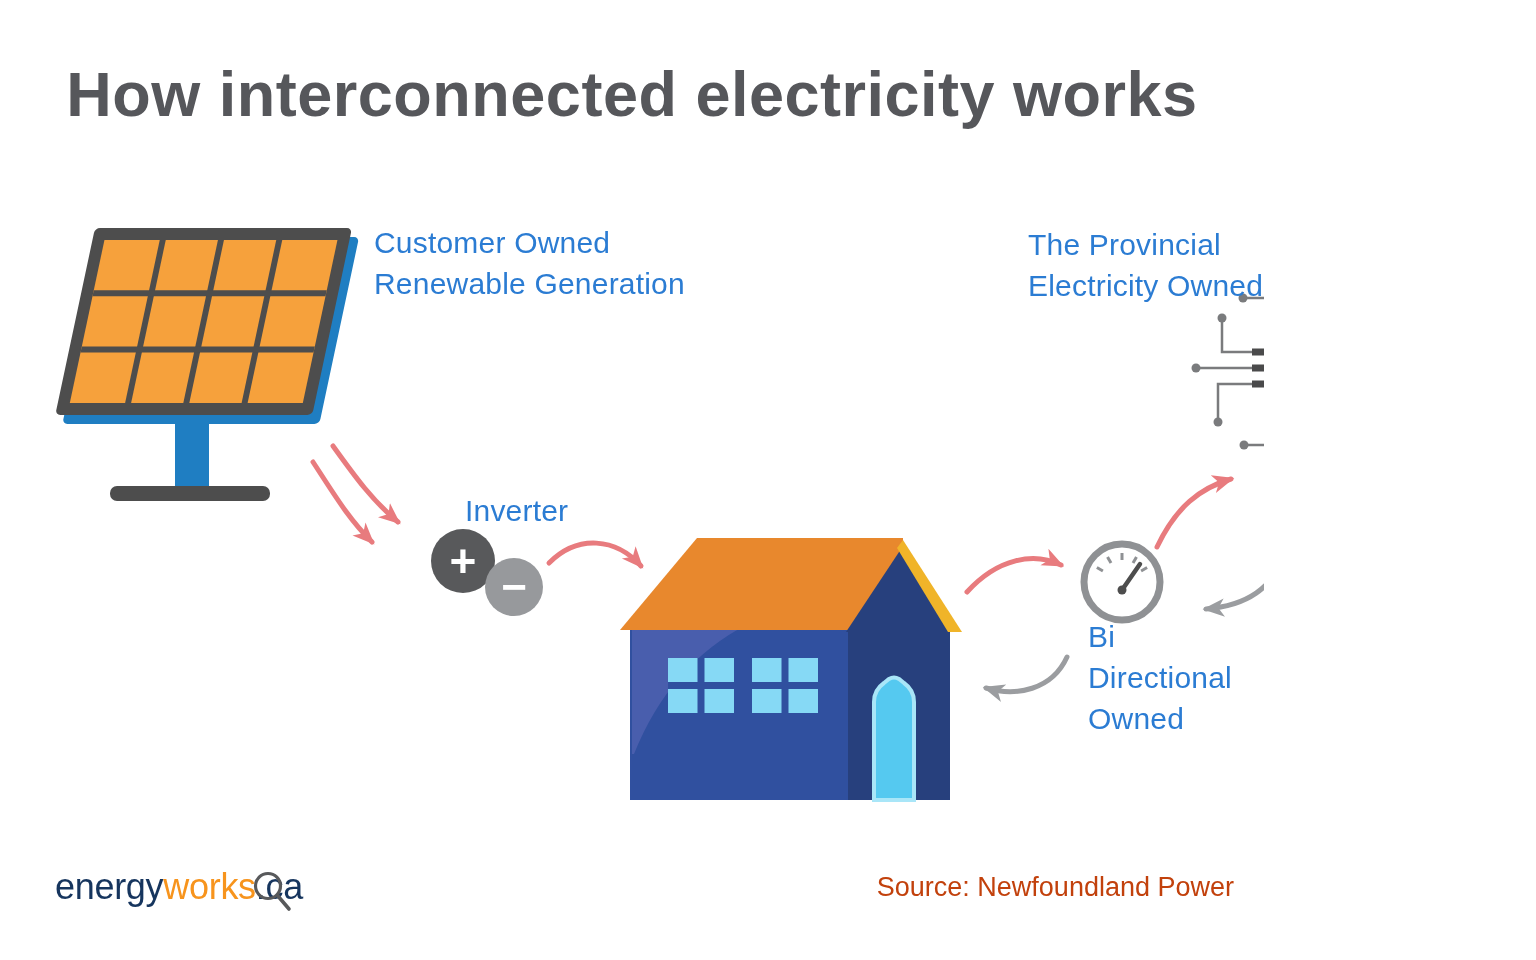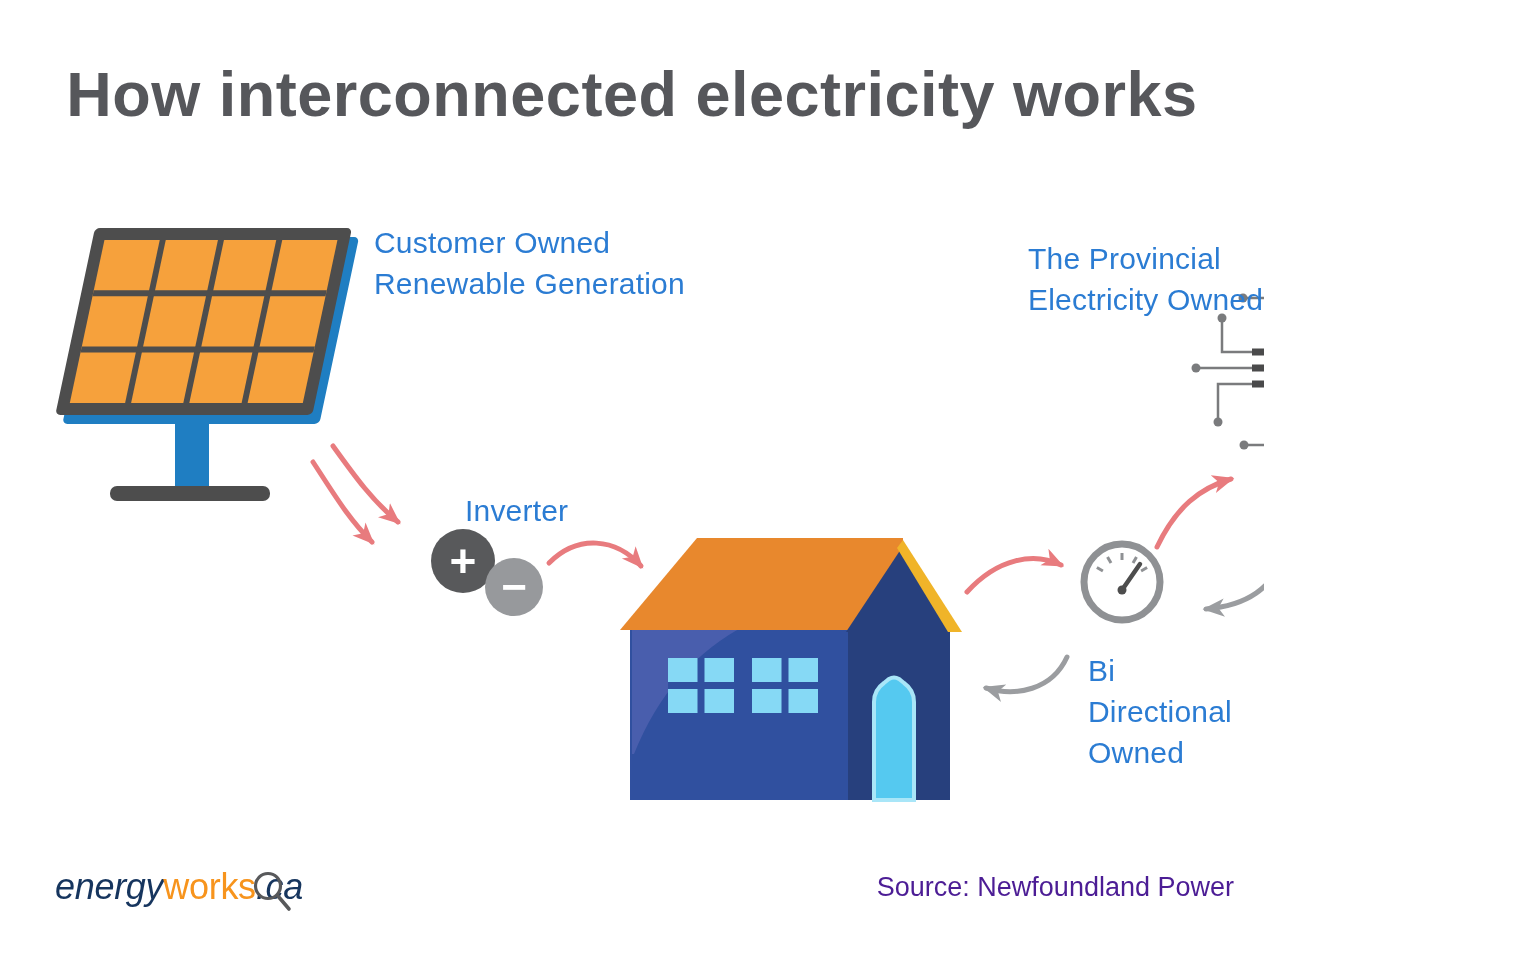--- a/index.html
+++ b/index.html
@@ -8,24 +8,24 @@
   .canvas { position:relative; width:1264px; height:960px; background:#ffffff; overflow:hidden; }
   .title { position:absolute; left:0; top:58px; width:100%; text-align:center;
            font-size:63px; font-weight:bold; color:#56575b; letter-spacing:0.5px; }
   .art { position:absolute; left:0; top:0; }
   .blue-label { position:absolute; color:#2b7cd3; font-size:30px; line-height:41px; letter-spacing:0.2px; }
   .inv-circle { position:absolute; border-radius:50%; color:#ffffff; display:flex;
                 align-items:center; justify-content:center; font-weight:bold; }
   .inv-plus  { left:431px; top:529px; width:64px; height:64px; background:#58595b; font-size:46px; z-index:2; }
   .inv-minus { left:485px; top:558px; width:58px; height:58px; background:#97999c; font-size:44px; z-index:3; }
   .logo { position:absolute; left:55px; top:866px; font-size:36px; letter-spacing:-0.3px; }
-  .logo .navy   { color:#16355e;font-style:italic; }
+  .logo .navy   { color:#16355e; }
   .logo .orange { color:#f7941d; }
   .magnifier { position:absolute; left:250px; top:868px; }
-  .source { position:absolute; right:30px; top:872px; font-size:27px; color:#4c1d95; }
+  .source { position:absolute; right:30px; top:872px; font-size:27px; color:#c2410c; }
 </style>
 </head>
 <body>
 
 <div class="canvas">
 
   <div class="title">How interconnected electricity works</div>
 
   <svg class="art" width="1536" height="960" viewBox="0 0 1536 960">
     <defs>
@@ -151,28 +151,28 @@
       <path d="M1283,551 C1276,589 1244,606 1206,609" stroke="#9b9da0" stroke-width="5" marker-end="url(#ah-gray)"></path>
       <path d="M1067,657 C1052,690 1016,697 986,688" stroke="#9b9da0" stroke-width="5" marker-end="url(#ah-gray)"></path>
     </g>
   </svg>
 
   <div class="blue-label" style="left:374px; top:222px;">
     <div>Customer Owned</div>
     <div>Renewable Generation</div>
   </div>
 
-  <div class="blue-label" style="left:1028px; top:238px;">
+  <div class="blue-label" style="left:1028px; top:224px;">
     <div>The Provincial</div>
     <div>Electricity Owned</div>
   </div>
 
   <div class="blue-label" style="left:465px; top:490px;">Inverter</div>
 
-  <div class="blue-label" style="left:1088px; top:650px;">
+  <div class="blue-label" style="left:1088px; top:616px;">
     <div>Bi Directional</div>
     <div>Owned</div>
   </div>
 
   <div class="inv-circle inv-plus">+</div>
   <div class="inv-circle inv-minus">−</div>
 
   <div class="logo"><span class="navy">energy</span><span class="orange">works</span><span class="navy">.ca</span></div>
 
   <svg class="magnifier" width="46" height="48" viewBox="0 0 46 48">

